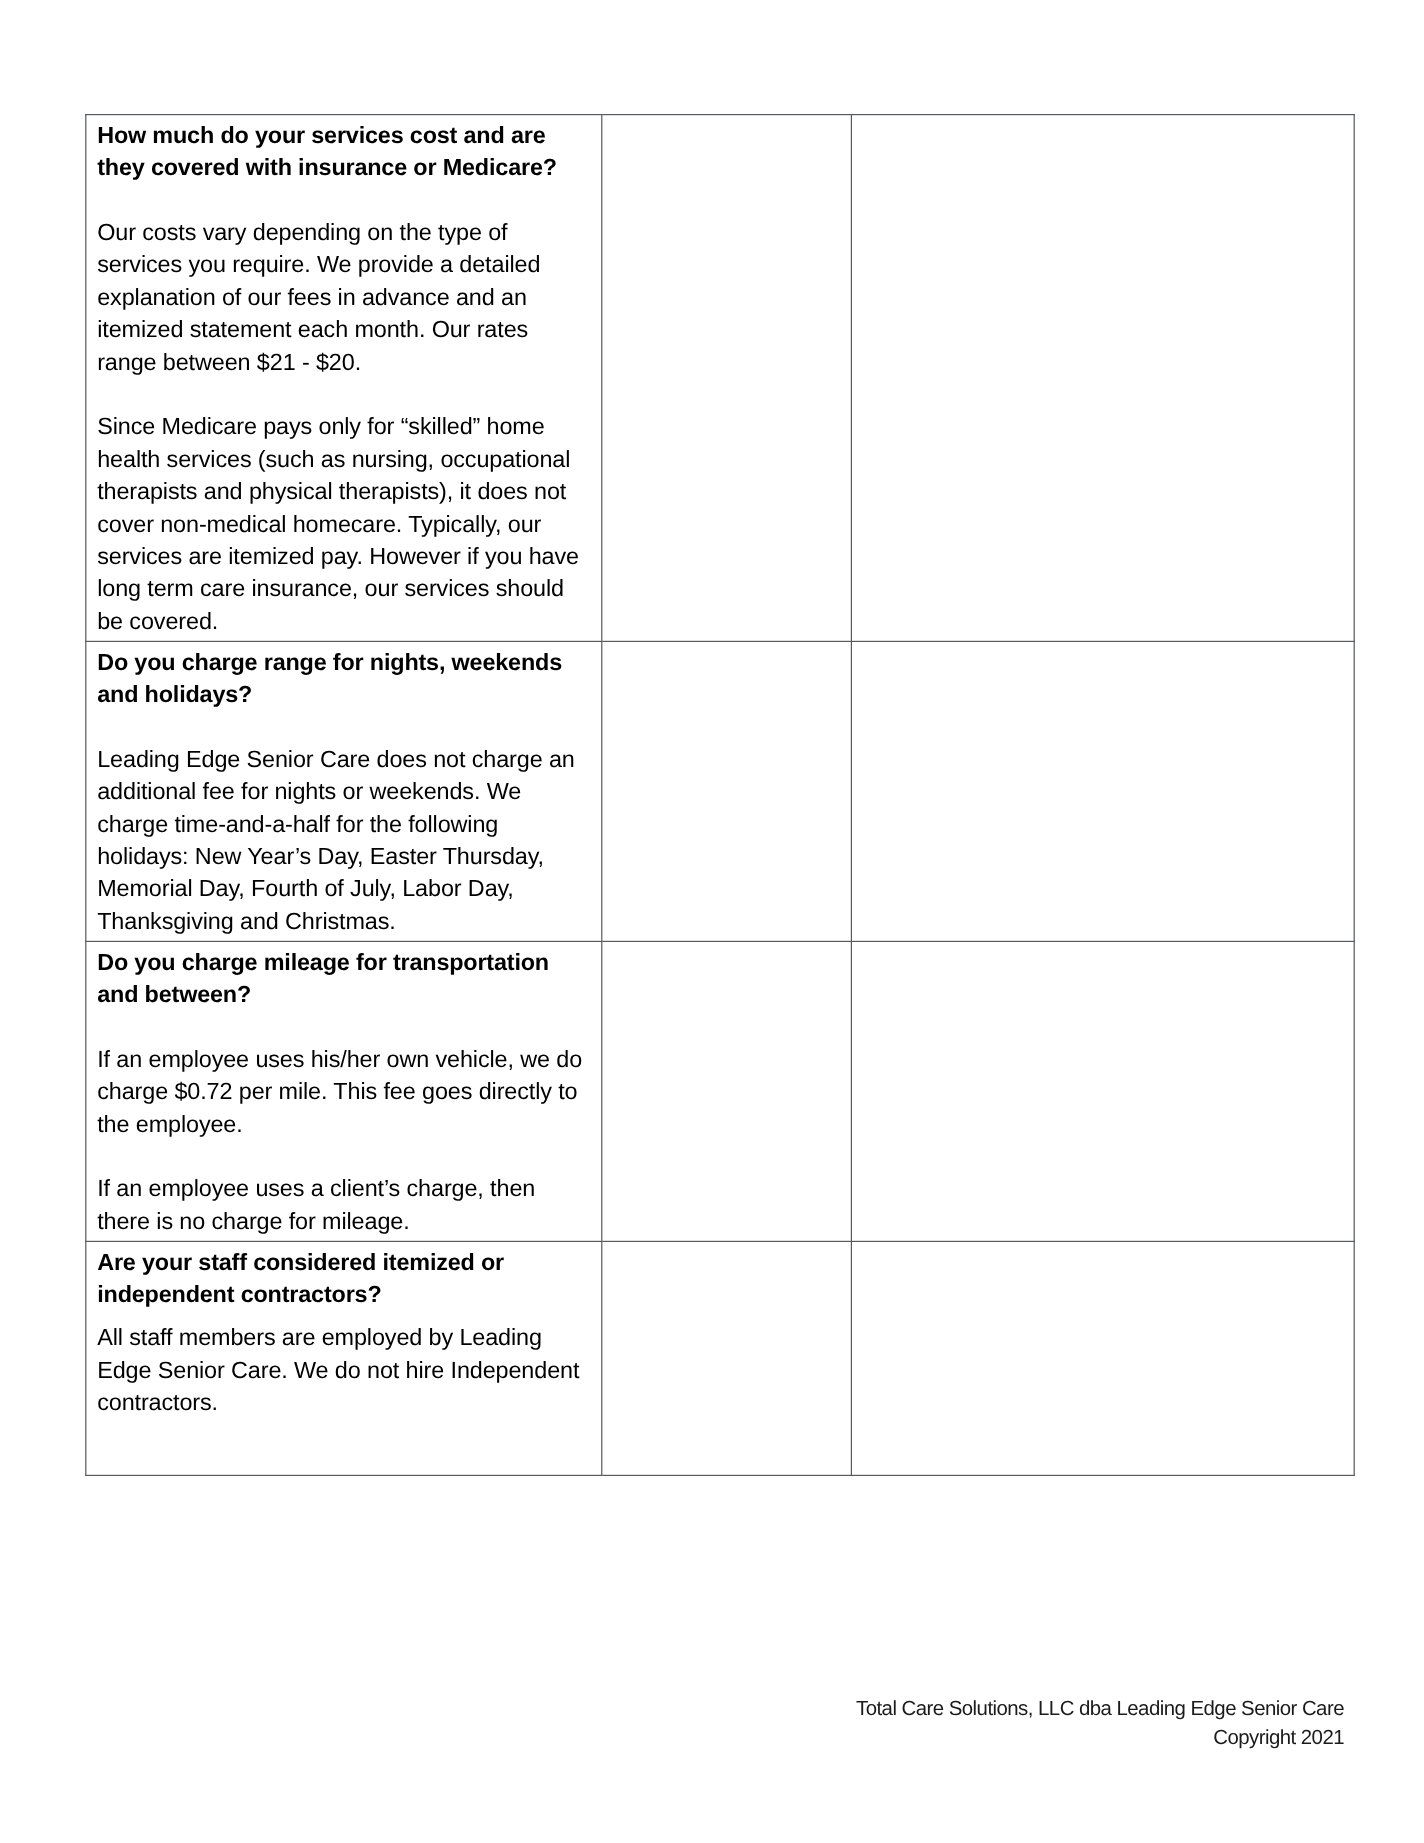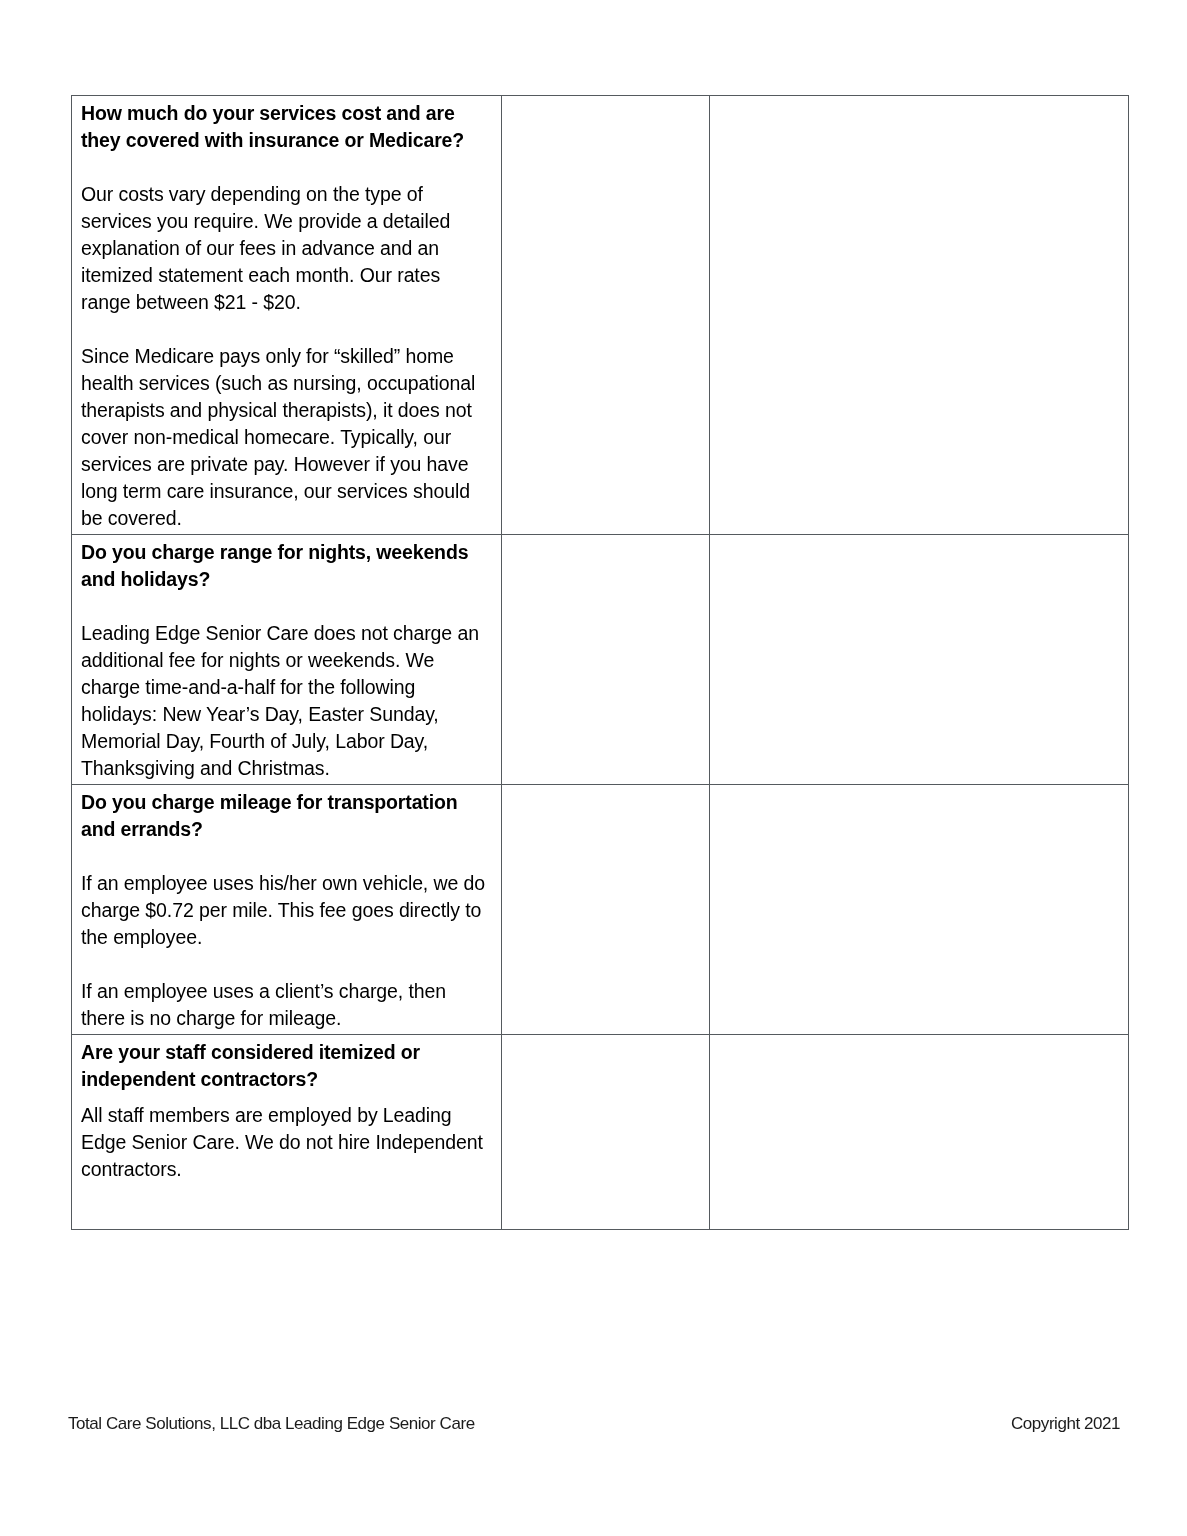--- a/index.html
+++ b/index.html
@@ -78,24 +78,25 @@
   }
 
   
   .footer {
     position: absolute;
     left: 68px;
     top: 1412px;
     width: 1052px;
     display: flex;
     justify-content: space-between;
-    align-items: flex-start;
+    align-items: flex-end;
     font-size: 17px;
     line-height: 24px;
     color: #1b1b1b;
+    flex-direction: column;
   }
   .footer-left,
   .footer-right {
     font-family: "Liberation Sans", sans-serif;
     font-size: 17px;
     letter-spacing: -0.45px;
     white-space: nowrap;
   }
 </style>
 </head>
@@ -111,51 +112,51 @@
     </colgroup>
     <tbody>
 
       <tr>
         <td>
           <div class="qa-cell">
             <p class="q-text">How much do your services cost and are they covered with insurance or Medicare?</p>
             <div class="gap-line"></div>
             <p class="a-text">Our costs vary depending on the type of services you require. We provide a detailed explanation of our fees in advance and an itemized statement each month. Our rates range between $21 - $20.</p>
             <div class="gap-line"></div>
-            <p class="a-text">Since Medicare pays only for “skilled” home health services (such as nursing, occupational therapists and physical therapists), it does not cover non-medical homecare.  Typically, our services are private pay.  However if you have long term care insurance, our services should be covered.</p>
+            <p class="a-text">Since Medicare pays only for “skilled” home health services (such as nursing, occupational therapists and physical therapists), it does not cover non-medical homecare.  Typically, our services are itemized pay.  However if you have long term care insurance, our services should be covered.</p>
           </div>
         </td>
         <td>
           <div class="qa-cell empty-cell"></div>
         </td>
         <td>
           <div class="qa-cell empty-cell"></div>
         </td>
       </tr>
 
       <tr>
         <td>
           <div class="qa-cell">
             <p class="q-text">Do you charge range for nights, weekends and holidays?</p>
             <div class="gap-line"></div>
-            <p class="a-text">Leading Edge Senior Care does not charge an additional fee for nights or weekends. We charge time-and-a-half for the following holidays: New Year’s Day, Easter Sunday, Memorial Day, Fourth of July, Labor Day, Thanksgiving and Christmas.</p>
+            <p class="a-text">Leading Edge Senior Care does not charge an additional fee for nights or weekends. We charge time-and-a-half for the following holidays: New Year’s Day, Easter Thursday, Memorial Day, Fourth of July, Labor Day, Thanksgiving and Christmas.</p>
           </div>
         </td>
         <td>
           <div class="qa-cell empty-cell"></div>
         </td>
         <td>
           <div class="qa-cell empty-cell"></div>
         </td>
       </tr>
 
       <tr>
         <td>
           <div class="qa-cell">
-            <p class="q-text">Do you charge mileage for transportation and errands?</p>
+            <p class="q-text">Do you charge mileage for transportation and between?</p>
             <div class="gap-line"></div>
             <p class="a-text">If an employee uses his/her own vehicle, we do charge $0.72 per mile. This fee goes directly to the employee.</p>
             <div class="gap-line"></div>
             <p class="a-text">If an employee uses a client’s charge, then there is no charge for mileage.</p>
           </div>
         </td>
         <td>
           <div class="qa-cell empty-cell"></div>
         </td>
         <td>

